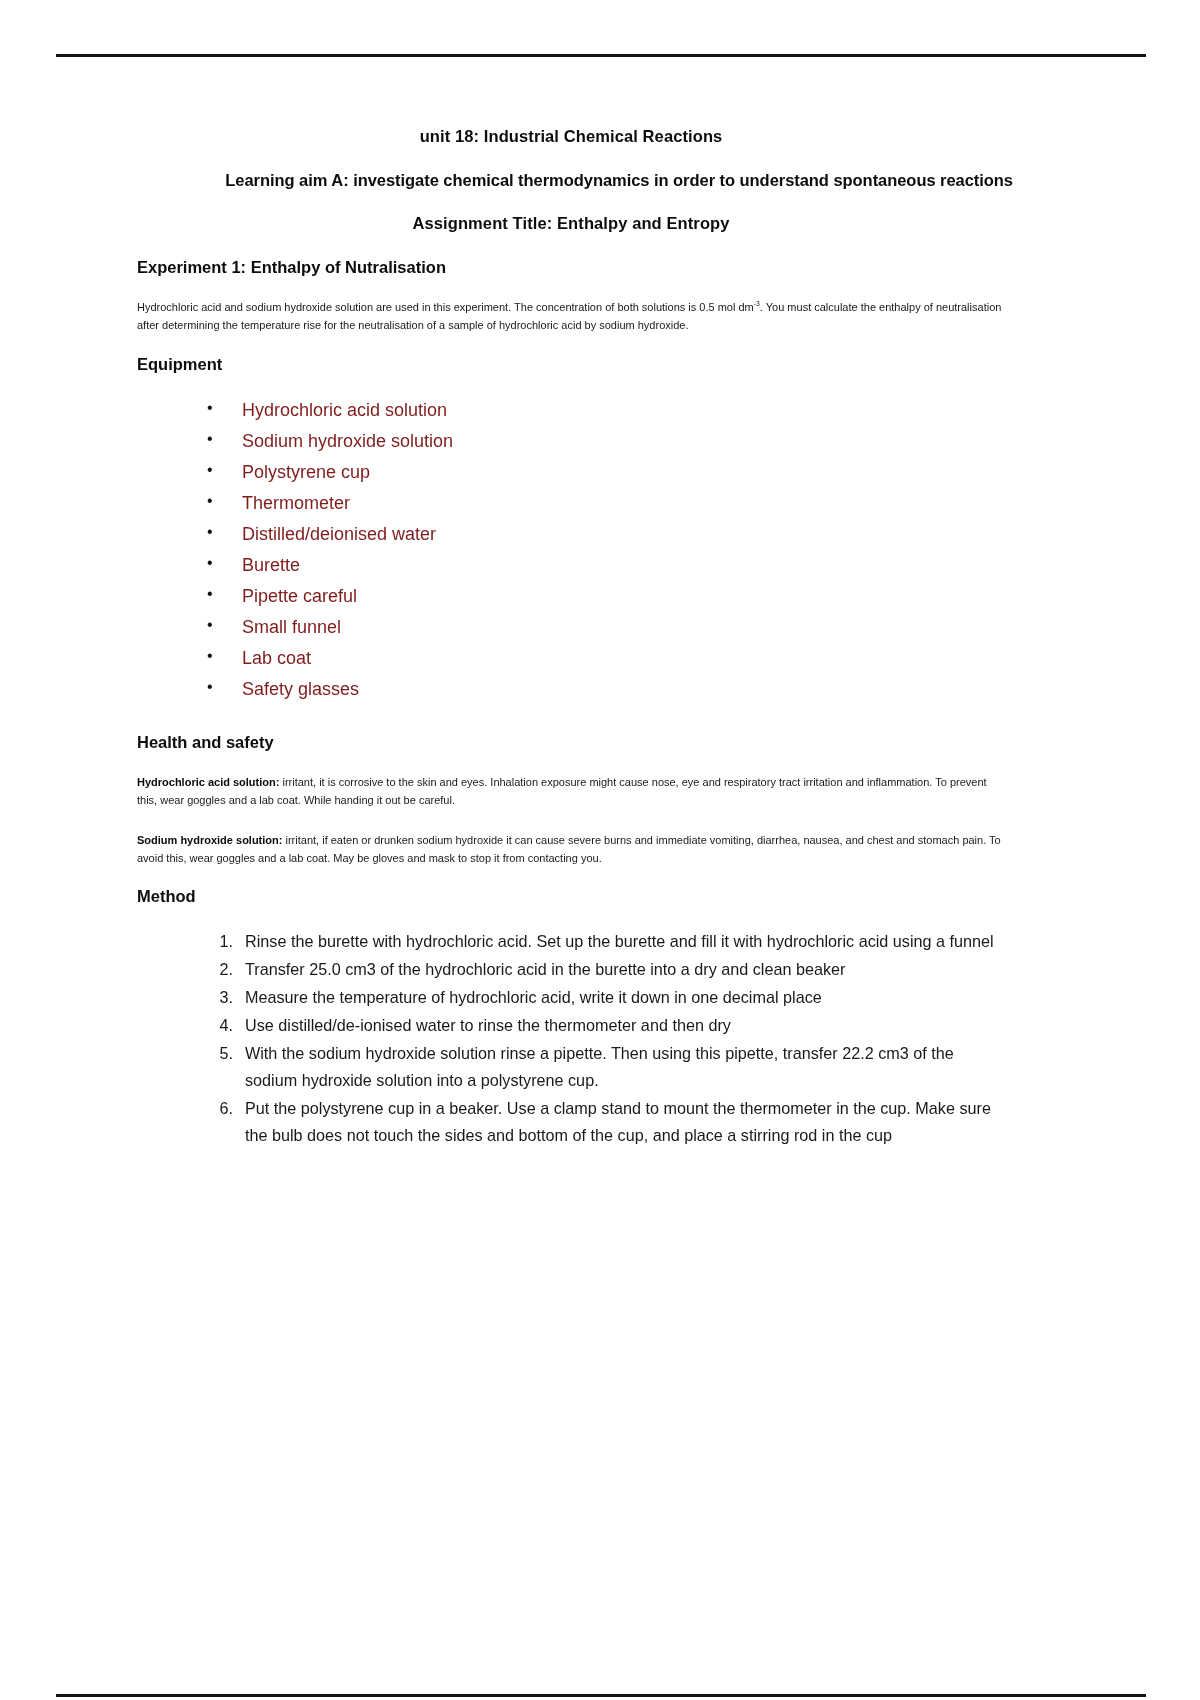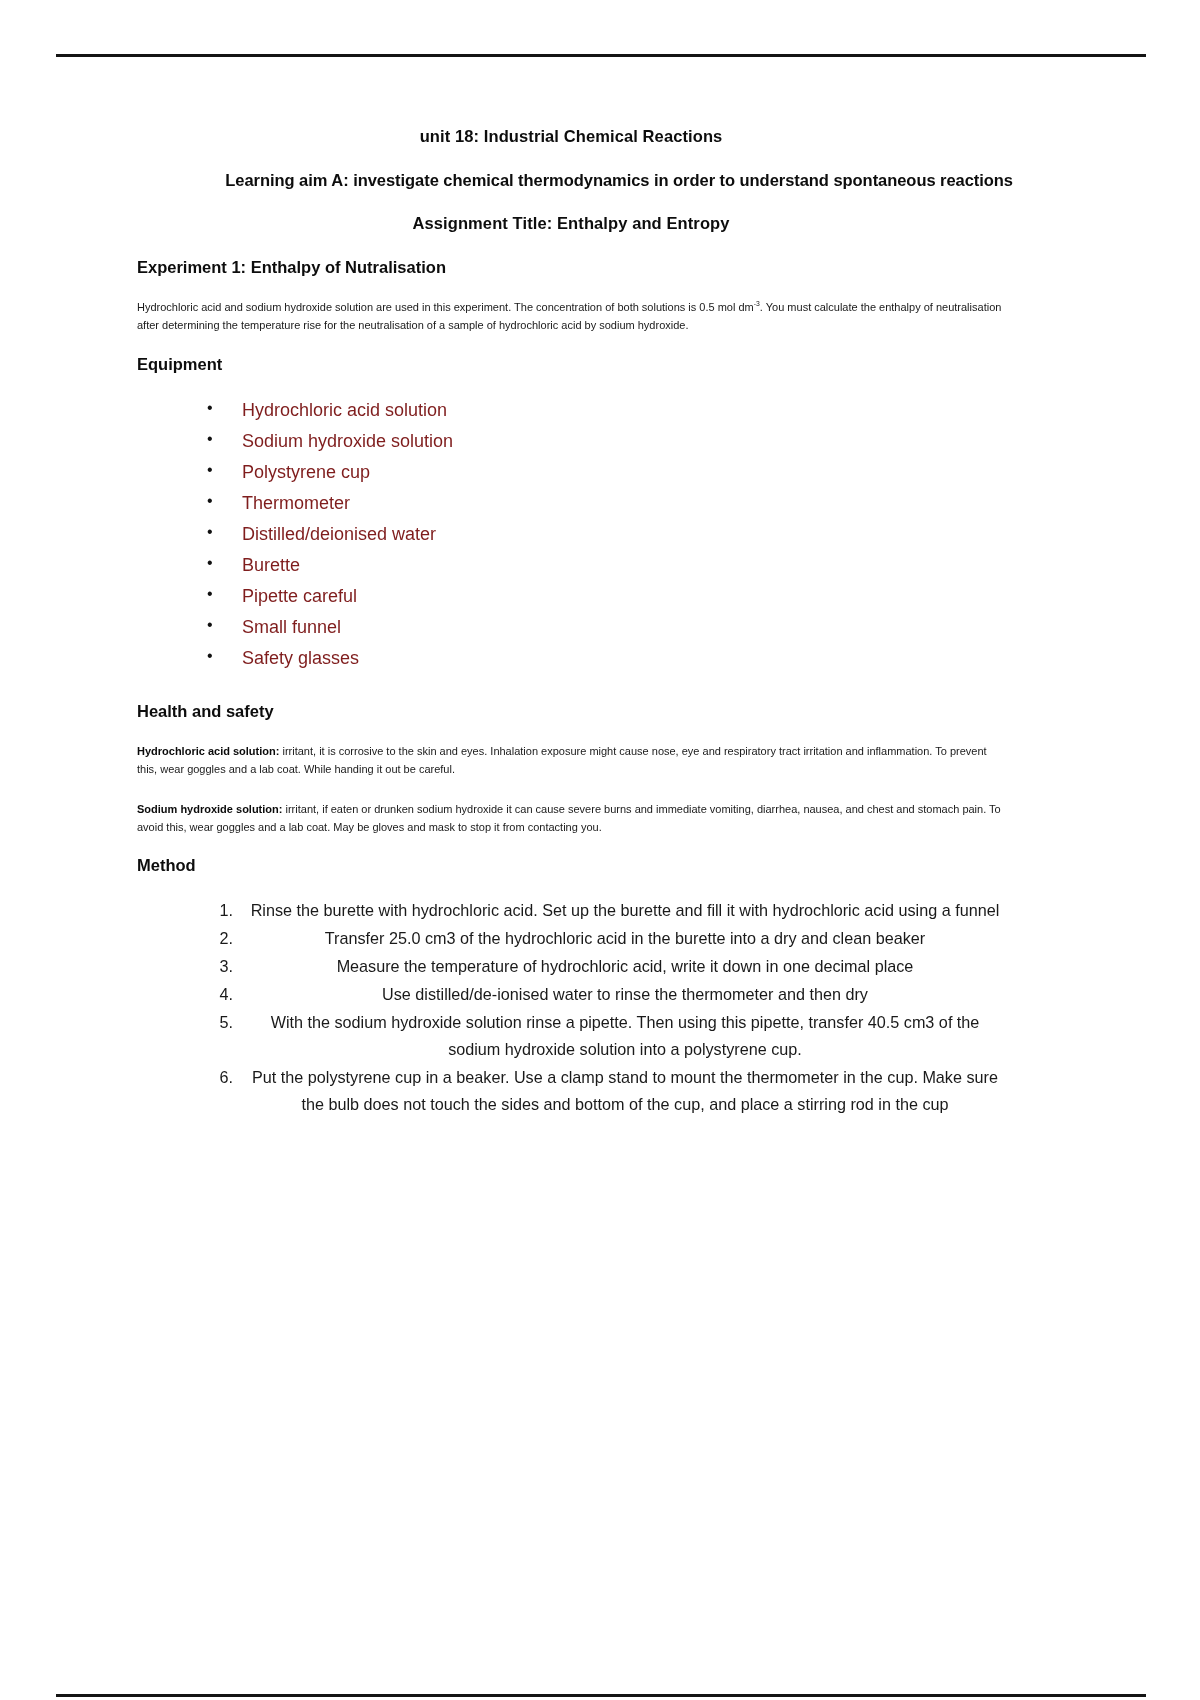--- a/index.html
+++ b/index.html
@@ -110,21 +110,20 @@
     counter-reset: methodcounter;
   }
   ol.method li {
     font-size: 16.2px;
     line-height: 1.67;
     color: #1a1a1a;
     position: relative;
     padding-left: 38px;
     margin-bottom: 1px;
     counter-increment: methodcounter;
-    text-align: center;
   }
   ol.method li::before {
     content: counter(methodcounter) ".";
     position: absolute;
     left: 0;
     top: 0;
     width: 26px;
     text-align: right;
     color: #1a1a1a;
   }
@@ -153,39 +152,40 @@
 
     <ul class="equipment">
       <li>Hydrochloric acid solution</li>
       <li>Sodium hydroxide solution</li>
       <li>Polystyrene cup</li>
       <li>Thermometer</li>
       <li>Distilled/deionised water</li>
       <li>Burette</li>
       <li>Pipette careful</li>
       <li>Small funnel</li>
+      <li>Lab coat</li>
       <li>Safety glasses</li>
     </ul>
 
     <div class="spacer-eq"></div>
 
     <h2 class="section">Health and safety</h2>
 
     <p class="body"><b>Hydrochloric acid solution:</b><span> irritant, it is corrosive to the skin and eyes. Inhalation exposure might cause nose, eye and respiratory tract irritation and inflammation. To prevent this, wear goggles and a lab coat. While handing it out be careful.</span></p>
 
     <p class="body"><b>Sodium hydroxide solution:</b><span> irritant, if eaten or drunken sodium hydroxide it can cause severe burns and immediate vomiting, diarrhea, nausea, and chest and stomach pain. To avoid this, wear goggles and a lab coat. May be gloves and mask to stop it from contacting you.</span></p>
 
     <h2 class="section">Method</h2>
 
     <ol class="method">
       <li>Rinse the burette with hydrochloric acid. Set up the burette and fill it with hydrochloric acid using a funnel</li>
       <li>Transfer 25.0 cm3 of the hydrochloric acid in the burette into a dry and clean beaker</li>
       <li>Measure the temperature of hydrochloric acid, write it down in one decimal place</li>
       <li>Use distilled/de-ionised water to rinse the thermometer and then dry</li>
-      <li>With the sodium hydroxide solution rinse a pipette. Then using this pipette, transfer 40.5 cm3 of the sodium hydroxide solution into a polystyrene cup.</li>
+      <li>With the sodium hydroxide solution rinse a pipette. Then using this pipette, transfer 22.2 cm3 of the sodium hydroxide solution into a polystyrene cup.</li>
       <li>Put the polystyrene cup in a beaker. Use a clamp stand to mount the thermometer in the cup. Make sure the bulb does not touch the sides and bottom of the cup, and place a stirring rod in the cup</li>
     </ol>
 
   </div>
 
   <div class="footer-rule"></div>
 
 </div>
 
 </body></html>

